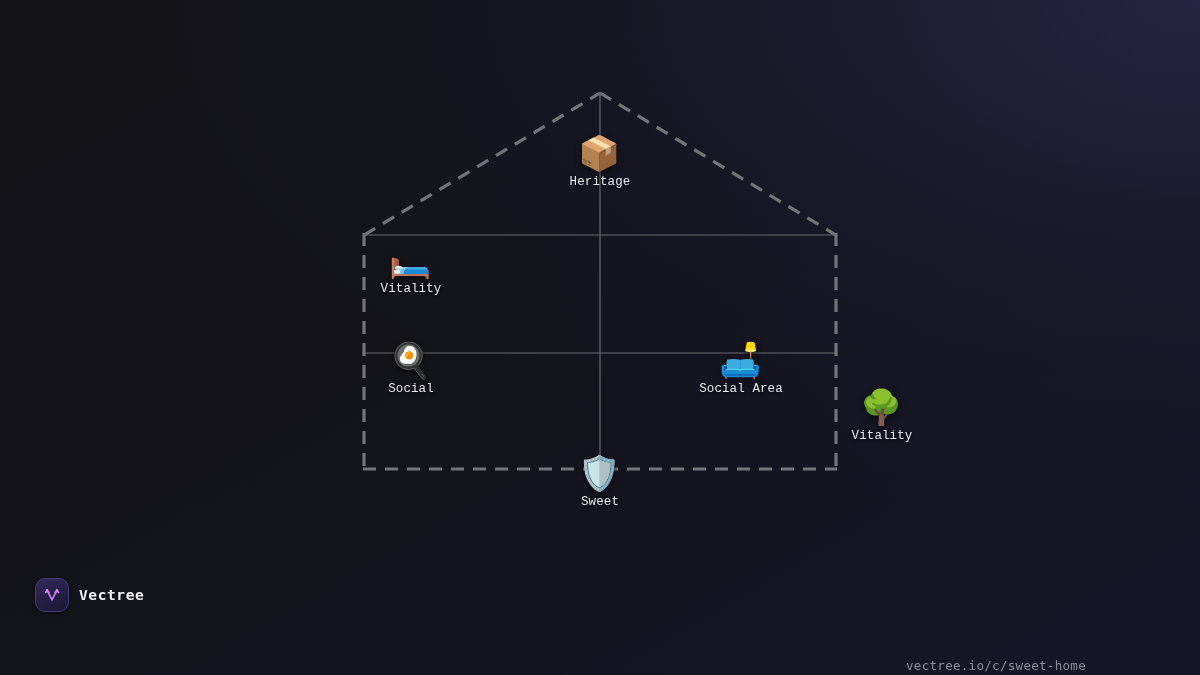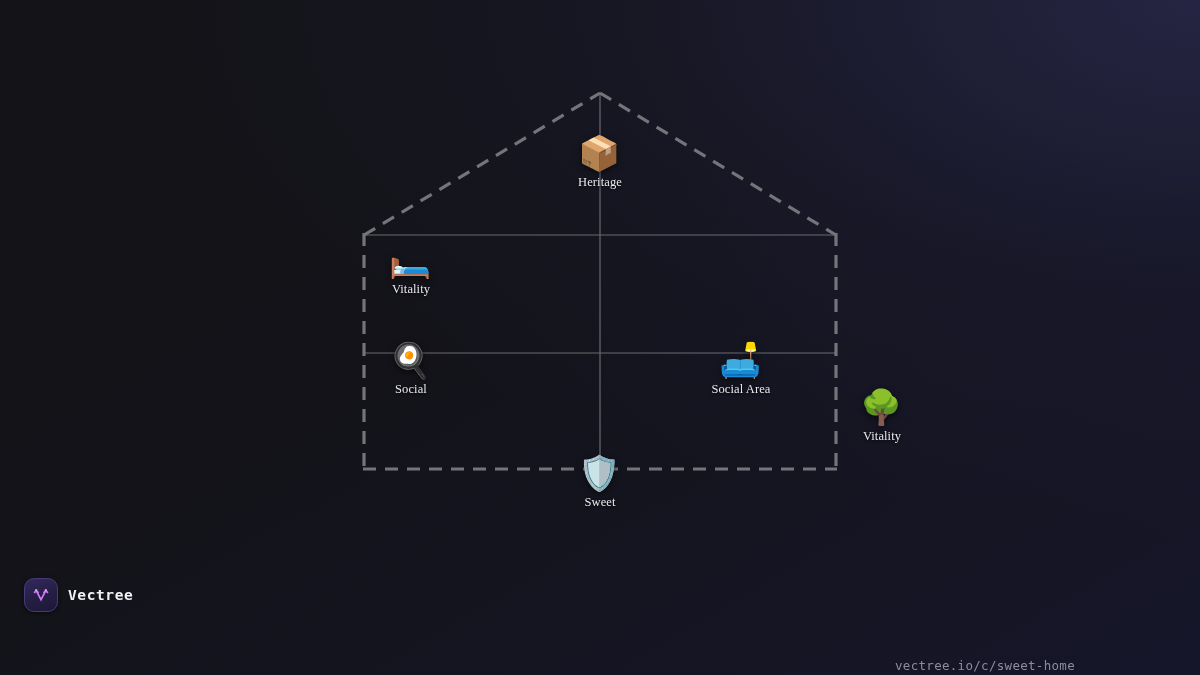--- a/index.html
+++ b/index.html
@@ -57,32 +57,32 @@
   .node-icon {
     font-size: 34px;
     line-height: 40px;
     height: 40px;
     display: block;
     text-shadow: 0 2px 6px rgba(0,0,0,0.55);
   }
   .node-label {
     display: block;
     margin-top: 2px;
-    font-family: Liberation Serif, serif;
+    font-family: Liberation Mono, monospace;
     font-size: 12.5px;
     line-height: 15px;
     color: #e9e9ee;
     letter-spacing: 0.1px;
     text-shadow: 0 1px 3px rgba(0,0,0,0.8);
   }
 
   
   #footer {
     position: absolute;
-    left: 0;
+    left: 11px;
     bottom: 0;
     width: 1100px;
     height: 115px;
   }
   #brand-row {
     position: absolute;
     left: 24px;
     top: 18px;
     display: flex;
     align-items: center;

